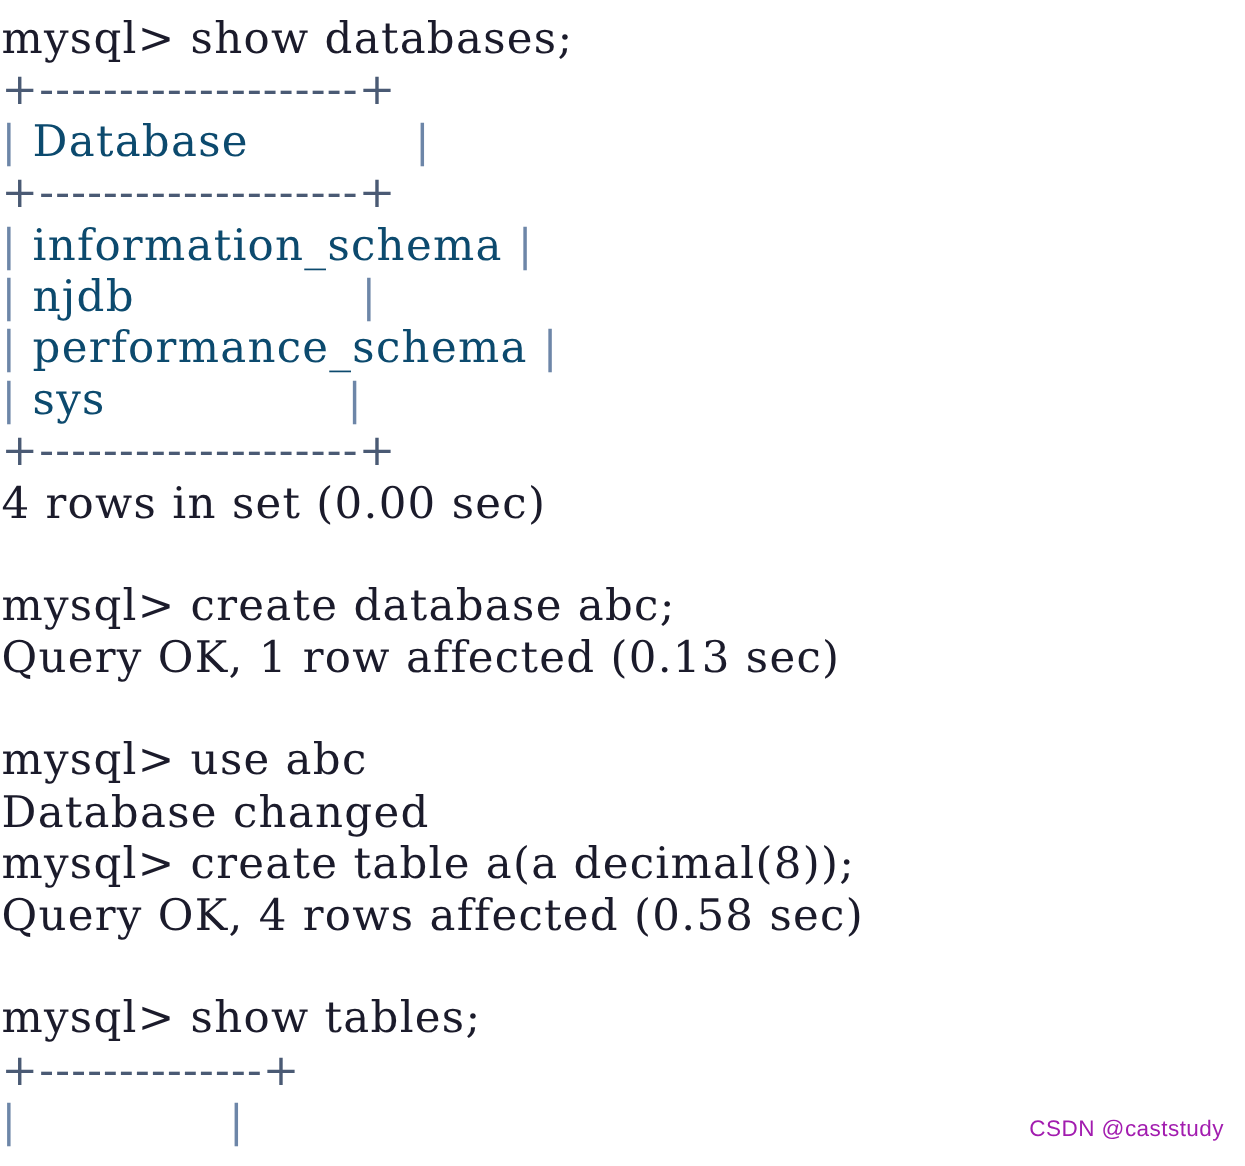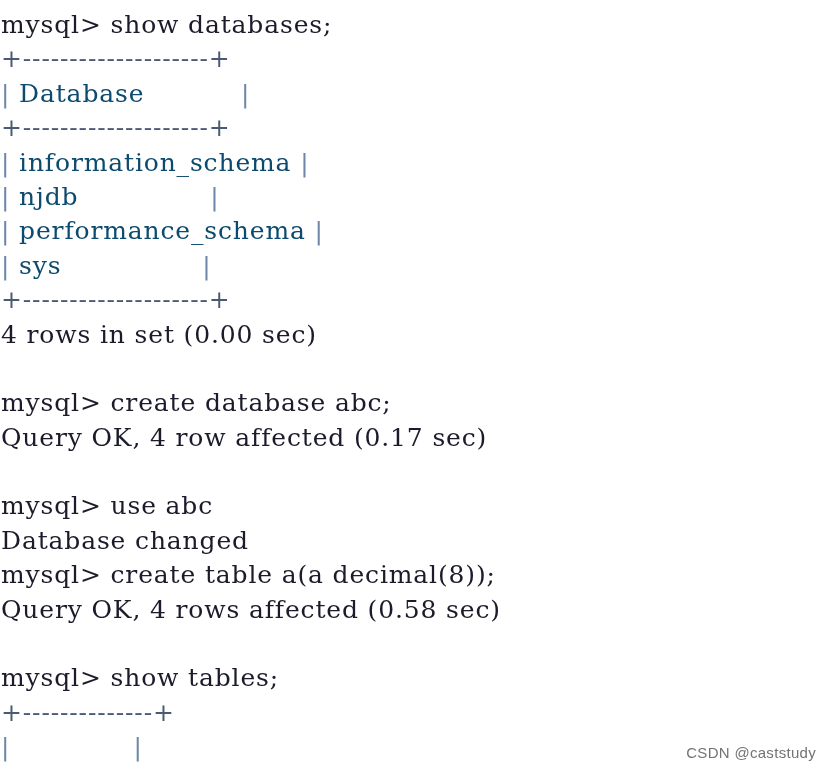--- a/index.html
+++ b/index.html
@@ -21,21 +21,21 @@
     left: 0;
     top: 8px;
     width: 830px;
   }
 
   .line {
     height: 34.4px;
     line-height: 34.4px;
     white-space: pre;
     font-family: "DejaVu Serif", "Liberation Serif", serif;
-    font-size: 25px;
+    font-size: 29px;
     letter-spacing: 0.85px;
     color: #1b1b2b;
     padding-left: 1px;
   }
 
   
   .line.rule {
     color: #4a5a74;
     letter-spacing: 0.85px;
   }
@@ -51,21 +51,21 @@
   .line.blank {
     color: transparent;
   }
 
   #watermark {
     position: absolute;
     right: 14px;
     bottom: 16px;
     font-family: "Liberation Sans", "DejaVu Sans", sans-serif;
     font-size: 15px;
-    color: #737373;
+    color: #a21caf;
     letter-spacing: 0.3px;
     white-space: pre;
     user-select: none;
   }
 </style>
 </head>
 <body>
 
 <div id="terminal">
 
@@ -77,21 +77,21 @@
   <div class="line"><span class="pipe">|</span><span class="cell"> information_schema </span><span class="pipe">|</span></div>
   <div class="line"><span class="pipe">|</span><span class="cell"> njdb               </span><span class="pipe">|</span></div>
   <div class="line"><span class="pipe">|</span><span class="cell"> performance_schema </span><span class="pipe">|</span></div>
   <div class="line"><span class="pipe">|</span><span class="cell"> sys                </span><span class="pipe">|</span></div>
 
   <div class="line rule">+--------------------+</div>
   <div class="line">4 rows in set (0.00 sec)</div>
   <div class="line blank"></div>
 
   <div class="line">mysql&gt; create database abc;</div>
-  <div class="line">Query OK, 4 row affected (0.17 sec)</div>
+  <div class="line">Query OK, 1 row affected (0.13 sec)</div>
   <div class="line blank"></div>
 
   <div class="line">mysql&gt; use abc</div>
   <div class="line">Database changed</div>
   <div class="line">mysql&gt; create table a(a decimal(8));</div>
   <div class="line">Query OK, 4 rows affected (0.58 sec)</div>
   <div class="line blank"></div>
 
   <div class="line">mysql&gt; show tables;</div>
   <div class="line rule">+--------------+</div>

